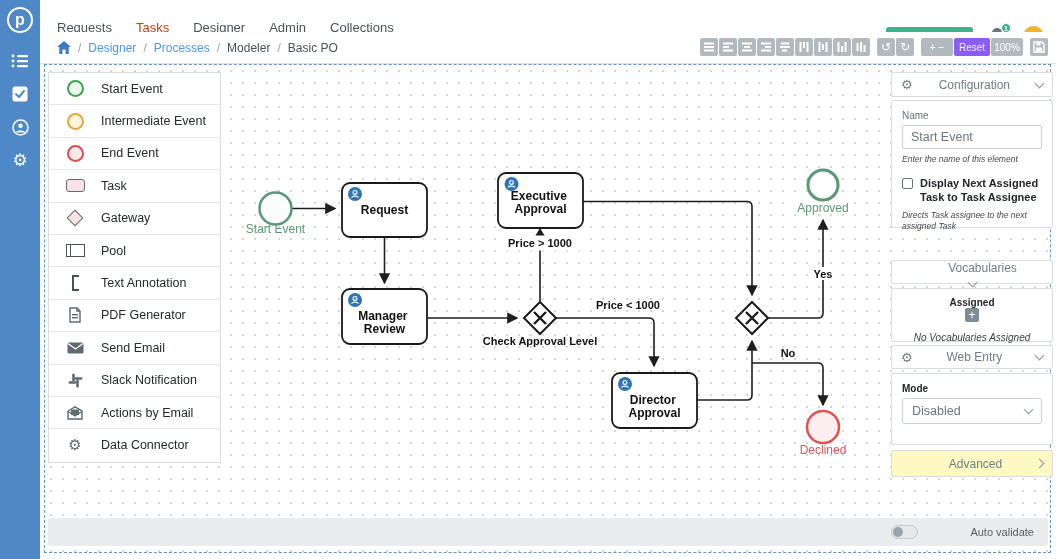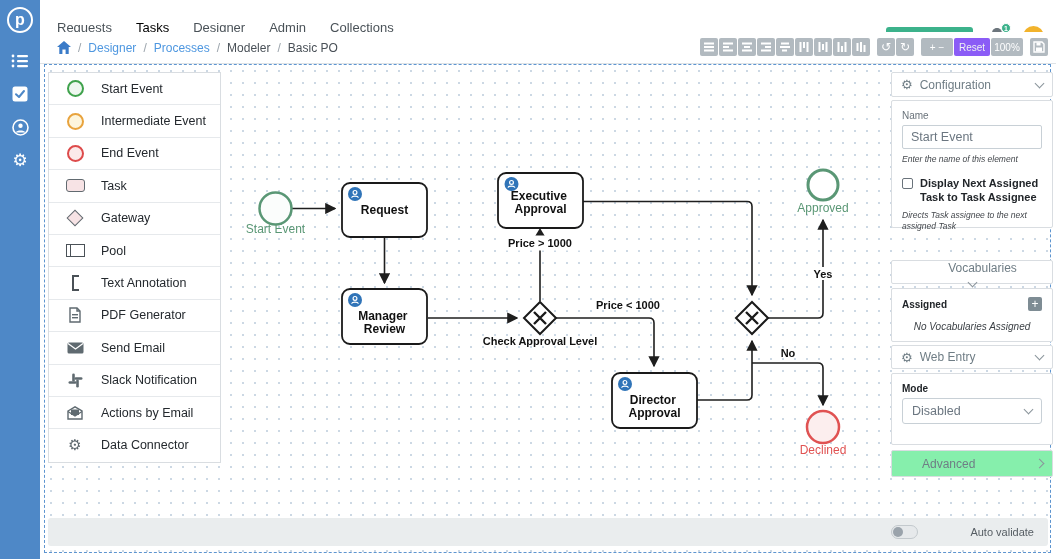--- a/index.html
+++ b/index.html
@@ -14,21 +14,21 @@
                color:#fff; font-weight:bold; font-size:16px; line-height:1; }
   .rail-icons { position:absolute; left:0; top:50px; width:40px; display:flex; flex-direction:column; align-items:center; gap:11px; }
   .rail-btn { width:24px; height:22px; display:flex; align-items:center; justify-content:center; cursor:pointer; }
   .rail-glyph { color:#fff; font-size:17px; font-family:"DejaVu Sans", sans-serif; line-height:1; }
 
   
   .navbar { position:absolute; left:40px; top:0; width:1016px; height:32px; background:#fff;
             border-bottom:1px solid #ececec; display:flex; align-items:flex-start; z-index:30;margin-top:20px; }
   .nav-items { display:flex; gap:24px; padding-left:17px; }
   .nav-item { font-size:13px; color:#4a5258; cursor:pointer; text-decoration:none; }
-  .nav-item.active { color:#000000; }
+  .nav-item.active { color:#c2410c; }
   .nav-right { position:absolute; right:12px; top:0; height:32px; display:flex; align-items:center; gap:15px; }
   .request-btn { background:#3cb28b; color:#fff; font-size:10px; font-weight:bold; letter-spacing:.5px;
                  border:none; border-radius:3px; height:19px; padding:0 11px; display:flex; align-items:center; gap:5px; cursor:pointer; }
   .bell-wrap { position:relative; width:20px; height:20px; }
   .badge { position:absolute; right:-3px; top:-3px; background:#3cb28b; color:#fff; font-size:7px; font-weight:bold;
            width:10px; height:10px; border-radius:50%; display:flex; align-items:center; justify-content:center; border:1px solid #fff; }
   .avatar { width:21px; height:21px; border-radius:50%; background:#f2b32c; color:#fff; font-size:8px; font-weight:bold;
             display:flex; align-items:center; justify-content:center; cursor:pointer; }
 
   
@@ -70,42 +70,42 @@
   .diamond { width:12px; height:12px; border:1.5px solid #616a70; background:#f7e3e5; transform:rotate(45deg); }
   .poolshape { width:19px; height:13px; border:1.5px solid #4a5157; position:relative; background:#fff; }
   .poolshape:before { content:""; position:absolute; left:3px; top:0; bottom:0; width:0; border-left:1.5px solid #4a5157; }
   .bracket { width:7px; height:16px; border-left:2px solid #4a5157; border-top:2px solid #4a5157; border-bottom:2px solid #4a5157; }
   .gicon { color:#5f6a70; font-family:"DejaVu Sans", sans-serif; font-size:15px; line-height:1; }
 
   
   .config { position:absolute; left:851px; top:8px; width:162px; height:410px; z-index:10; font-size:12px; }
   .card { position:absolute; left:0; width:162px; background:#fff; border:1px solid #d9dde1; border-radius:2px; }
   .sect-head { display:flex; align-items:center; gap:7px; padding:0 9px; color:#6f7d85; cursor:pointer; }
-  .sect-title { flex:1; font-size:12px; }
+  .sect-title { flex:1; font-size:12px;text-align:center; }
   .chev { width:7px; height:7px; border-right:1.6px solid #8a949b; border-bottom:1.6px solid #8a949b; flex:0 0 auto; }
   .chev.down { transform:rotate(45deg); margin-top:-3px; }
   .chev.right { transform:rotate(-45deg); }
   .sect-head .gear-g { color:#6f7d85; font-family:"DejaVu Sans", sans-serif; font-size:13px; line-height:1; }
   .indent { margin-left:21px; }
   .lbl { font-size:10px; color:#6a737b; margin-bottom:4px; }
   .lbl.bold { color:#212529; font-weight:bold; }
   .cfg-input { width:100%; height:24px; border:1px solid #c8d0d6; border-radius:2px; padding:0 8px;
                font-size:12.5px; color:#6b7680; font-family:"Liberation Sans", sans-serif; }
   .help { font-size:8.5px; font-style:italic; color:#44484d; margin-top:5px; line-height:1.35; }
   .chkrow { display:flex; gap:7px; margin-top:12px; }
   .chkbox { width:11px; height:11px; border:1.5px solid #6a737b; border-radius:2px; flex:0 0 auto; margin-top:1px; cursor:pointer; }
   .chklbl { font-size:11px; font-weight:bold; color:#212529; line-height:1.25; cursor:pointer; }
-  .assigned-row { display:flex; align-items:center; justify-content:space-between; }
+  .assigned-row { display:flex; align-items:center; justify-content:space-between;flex-direction:column; }
   .plus-btn { width:14px; height:14px; background:#7e8c94; border:none; border-radius:2px; color:#fff;
               font-size:12px; line-height:12px; display:flex; align-items:center; justify-content:center; cursor:pointer; }
   .novocab { text-align:center; font-size:10px; font-style:italic; color:#3c4146; margin-top:10px; }
   .selectbox { height:26px; border:1px solid #c8d0d6; border-radius:3px; display:flex; align-items:center;
                padding:0 9px; color:#6b7680; font-size:12.5px; cursor:pointer; }
   .selectbox .chev { margin-left:auto; }
-  .card.grayhead { background:#86efac; }
+  .card.grayhead { background:#fef9c3; }
 
   
   .footerbar { position:absolute; left:8px; top:454px; width:1000px; height:28px; background:#eaedee;
                border-radius:3px; z-index:10; display:flex; align-items:center; justify-content:flex-end; gap:8px; padding-right:14px; }
   .toggle { width:27px; height:14px; border:1px solid #c3c9cd; background:#e6e9eb; border-radius:8px; position:relative; cursor:pointer; }
   .toggle .knob { position:absolute; left:1px; top:1px; width:10px; height:10px; border-radius:50%; background:#9aa3ab; }
   .toggle-lbl { font-size:11px; color:#565d63;margin-left:44px; }
 
   svg text { font-family:"Liberation Sans", sans-serif; }
 </style>

